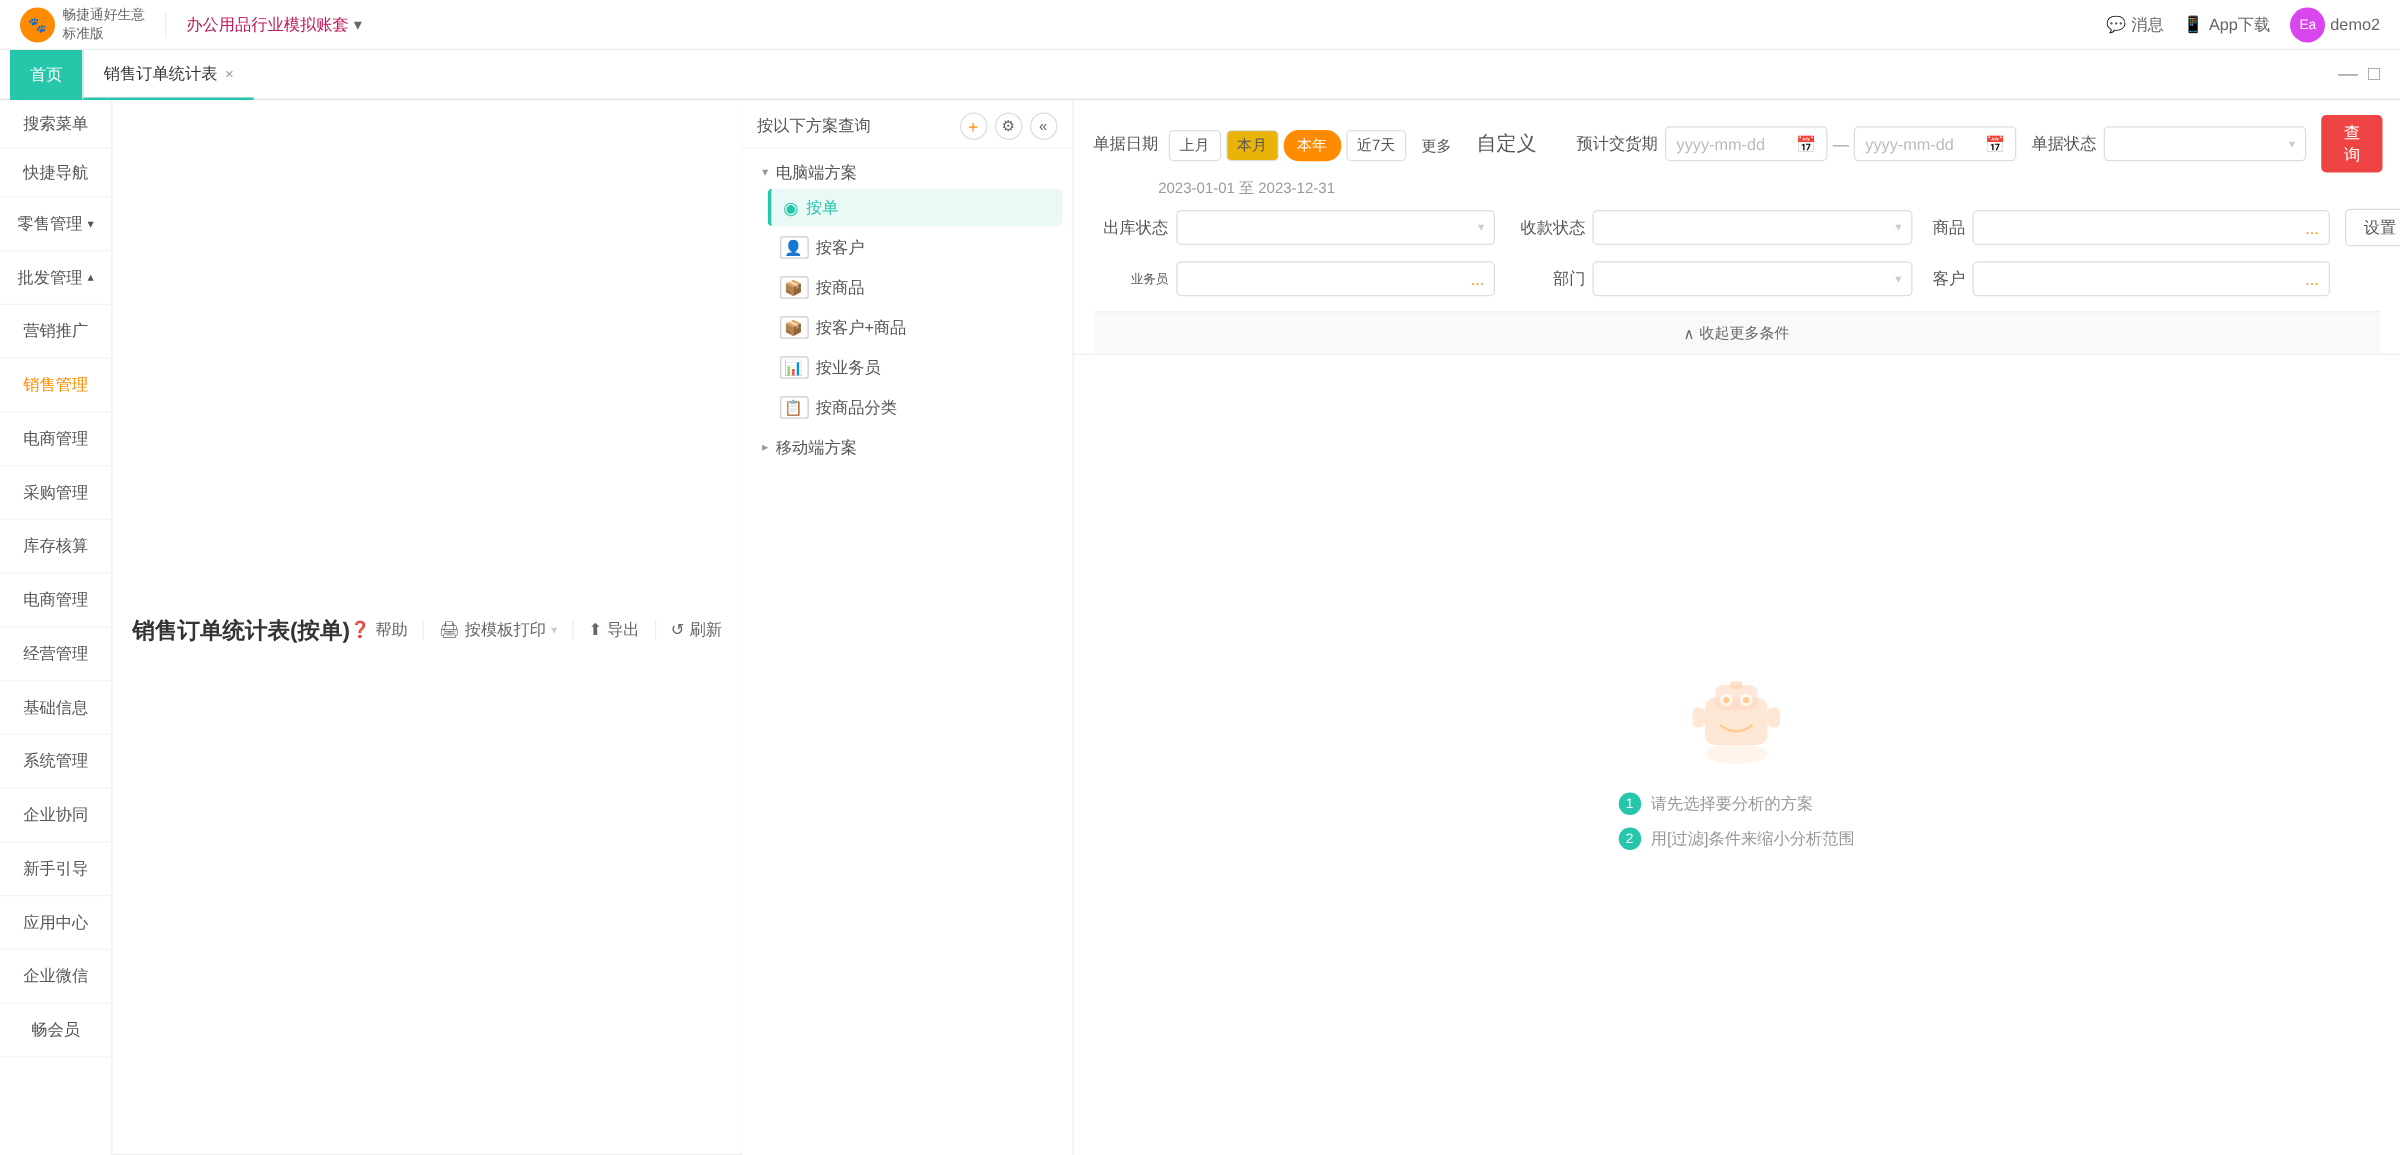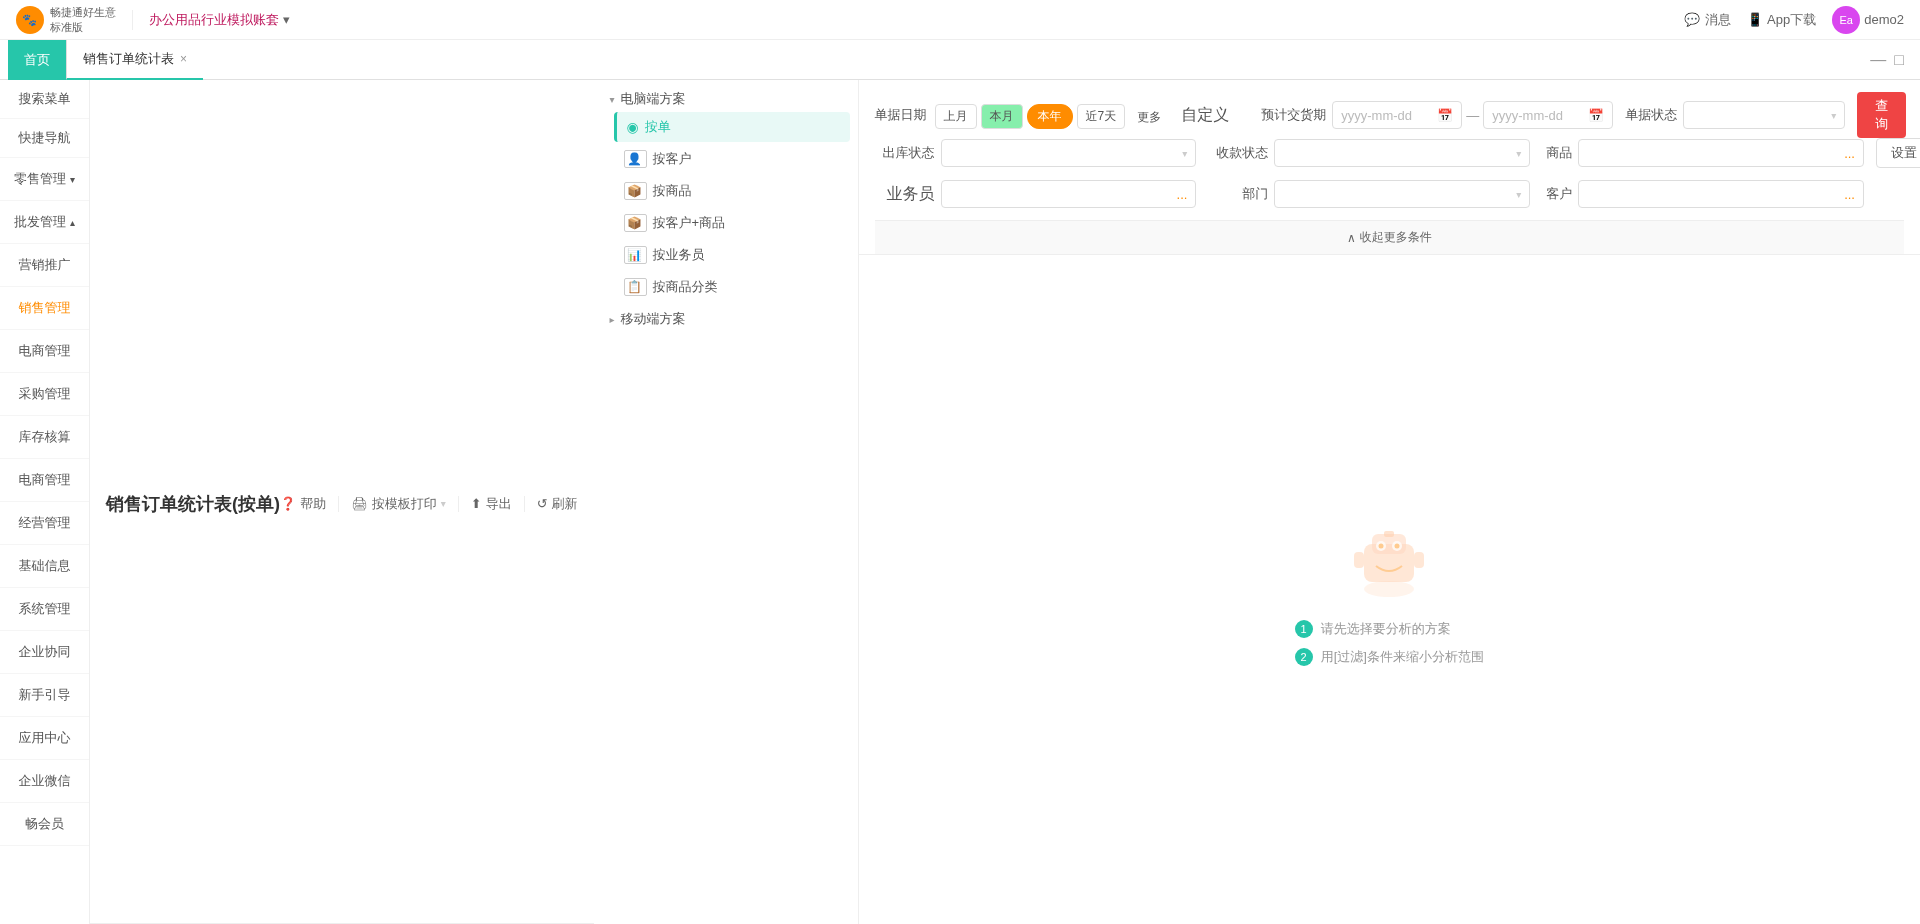--- a/index.html
+++ b/index.html
@@ -188,20 +188,34 @@
         <div class="refresh-btn">
           <span>↺</span>
           <span>刷新</span>
         </div>
       </div>
     </div>
 
     <div style="display:flex;flex:1;overflow:hidden;">
 
       <div style="width:265px;background:#fff;border-right:1px solid #eee;flex-shrink:0;display:flex;flex-direction:column;">
+        <div style="padding:10px 12px 6px;display:flex;align-items:center;justify-content:space-between;border-bottom:1px solid #f5f5f5;">
+          <span style="font-size:13px;color:#555;">按以下方案查询</span>
+          <div style="display:flex;gap:6px;align-items:center;">
+            <div style="width:22px;height:22px;border-radius:50%;border:1px solid #ddd;display:flex;align-items:center;justify-content:center;cursor:pointer;font-size:14px;color:#ff8c00;background:#fff;">
+              <span>+</span>
+            </div>
+            <div style="width:22px;height:22px;border-radius:50%;border:1px solid #ddd;display:flex;align-items:center;justify-content:center;cursor:pointer;font-size:12px;color:#666;background:#fff;">
+              <span>⚙</span>
+            </div>
+            <div style="width:22px;height:22px;border-radius:50%;border:1px solid #ddd;display:flex;align-items:center;justify-content:center;cursor:pointer;font-size:12px;color:#666;background:#fff;">
+              <span>«</span>
+            </div>
+          </div>
+        </div>
         <div style="padding:6px 8px;">
           <div style="display:flex;align-items:center;gap:6px;padding:4px 8px;color:#555;font-size:13px;">
             <span style="font-size:10px;color:#999;">▾</span>
             <span>电脑端方案</span>
           </div>
           <div style="padding-left:12px;">
             <div style="padding:6px 10px;cursor:pointer;font-size:13px;color:#26c6aa;background:#e8f9f6;border-left:3px solid #26c6aa;border-radius:4px;display:flex;align-items:center;gap:6px;margin-bottom:2px;">
               <span style="font-size:14px;">◉</span>
               <span>按单</span>
             </div>
@@ -235,21 +249,21 @@
 
       <div style="flex:1;display:flex;flex-direction:column;overflow:hidden;">
 
         <div style="background:#fff;padding:12px 16px 0;border-bottom:1px solid #eee;">
           <div style="display:flex;gap:12px;">
 
             <div style="display:flex;align-items:center;gap:8px;flex:none;">
               <span style="font-size:13px;color:#555;white-space:nowrap;">单据日期</span>
               <div style="display:flex;align-items:flex-end;gap:4px;">
                 <button style="padding:3px 8px;border:1px solid #ddd;border-radius:4px;font-size:12px;color:#555;cursor:pointer;background:#fff;">上月</button>
-                <button style="padding:3px 8px;border:1px solid #ddd;border-radius:4px;font-size:12px;color:#555;cursor:pointer;background:#86efac;">本月</button>
+                <button style="padding:3px 8px;border:1px solid #ddd;border-radius:4px;font-size:12px;color:#555;cursor:pointer;background:#eab308;">本月</button>
                 <button style="padding:3px 10px;border:1px solid #ff8c00;border-radius:12px;font-size:12px;color:#fff;cursor:pointer;background:#ff8c00;">本年</button>
                 <button style="padding:3px 8px;border:1px solid #ddd;border-radius:4px;font-size:12px;color:#555;cursor:pointer;background:#fff;">近7天</button>
                 <button style="padding:3px 8px;border:none;font-size:12px;color:#555;cursor:pointer;background:transparent;">更多</button>
                 <button style="padding:3px 8px;border:none;font-size:16px;color:#555;cursor:pointer;background:transparent;">自定义</button>
               </div>
             </div>
             <div style="flex:1;"></div>
             <div style="display:flex;align-items:center;gap:6px;flex:none;">
               <span style="font-size:13px;color:#555;white-space:nowrap;font-family:Liberation Serif, serif;">预计交货期</span>
               <div style="display:flex;align-items:center;gap:4px;">
@@ -268,20 +282,21 @@
               <span style="font-size:13px;color:#555;white-space:nowrap;">单据状态</span>
               <div style="flex:1;height:28px;border:1px solid #ddd;border-radius:4px;padding:0 8px;font-size:13px;color:#bbb;display:flex;align-items:center;justify-content:space-between;cursor:pointer;min-width:150px;">
                 <span></span>
                 <span style="font-size:10px;color:#ccc;">▾</span>
               </div>
             </div>
             <div style="display:flex;flex-direction:column;gap:6px;">
               <button style="background:#ef4444;color:white;border:none;padding:5px 18px;border-radius:4px;font-size:13px;cursor:pointer;">查询</button>
             </div>
           </div>
+          <div style="font-size:12px;color:#999;margin:4px 0 8px;padding-left:52px;">2023-01-01 至 2023-12-31</div>
 
           <div style="display:flex;gap:12px;align-items:center;margin-bottom:12px;">
             <div style="display:flex;align-items:center;gap:6px;flex:1;">
               <span style="font-size:13px;color:#555;white-space:nowrap;width:60px;text-align:right;">出库状态</span>
               <div style="flex:1;height:28px;border:1px solid #ddd;border-radius:4px;padding:0 8px;font-size:13px;display:flex;align-items:center;justify-content:space-between;cursor:pointer;">
                 <span style="color:#bbb;"></span>
                 <span style="font-size:10px;color:#ccc;">▾</span>
               </div>
             </div>
             <div style="display:flex;align-items:center;gap:6px;flex:1;">
@@ -297,21 +312,21 @@
                 <span style="color:#ff8c00;">...</span>
               </div>
             </div>
             <div style="width:28px;">
               <button style="background:#fff;color:#555;border:1px solid #ddd;padding:5px 14px;border-radius:4px;font-size:13px;cursor:pointer;white-space:nowrap;">设置</button>
             </div>
           </div>
 
           <div style="display:flex;gap:12px;align-items:center;margin-bottom:12px;">
             <div style="display:flex;align-items:center;gap:6px;flex:1;">
-              <span style="font-size:16px;color:#555;white-space:nowrap;width:60px;text-align:right;">业务员</span>
+              <span style="font-size:10px;color:#555;white-space:nowrap;width:60px;text-align:right;">业务员</span>
               <div style="flex:1;height:28px;border:1px solid #ddd;border-radius:4px;padding:0 8px;font-size:13px;display:flex;align-items:center;justify-content:flex-end;cursor:pointer;">
                 <span style="color:#ff8c00;">...</span>
               </div>
             </div>
             <div style="display:flex;align-items:center;gap:6px;flex:1;">
               <span style="font-size:13px;color:#555;white-space:nowrap;width:60px;text-align:right;">部门</span>
               <div style="flex:1;height:28px;border:1px solid #ddd;border-radius:4px;padding:0 8px;font-size:13px;display:flex;align-items:center;justify-content:space-between;cursor:pointer;">
                 <span style="color:#bbb;"></span>
                 <span style="font-size:10px;color:#ccc;">▾</span>
               </div>

